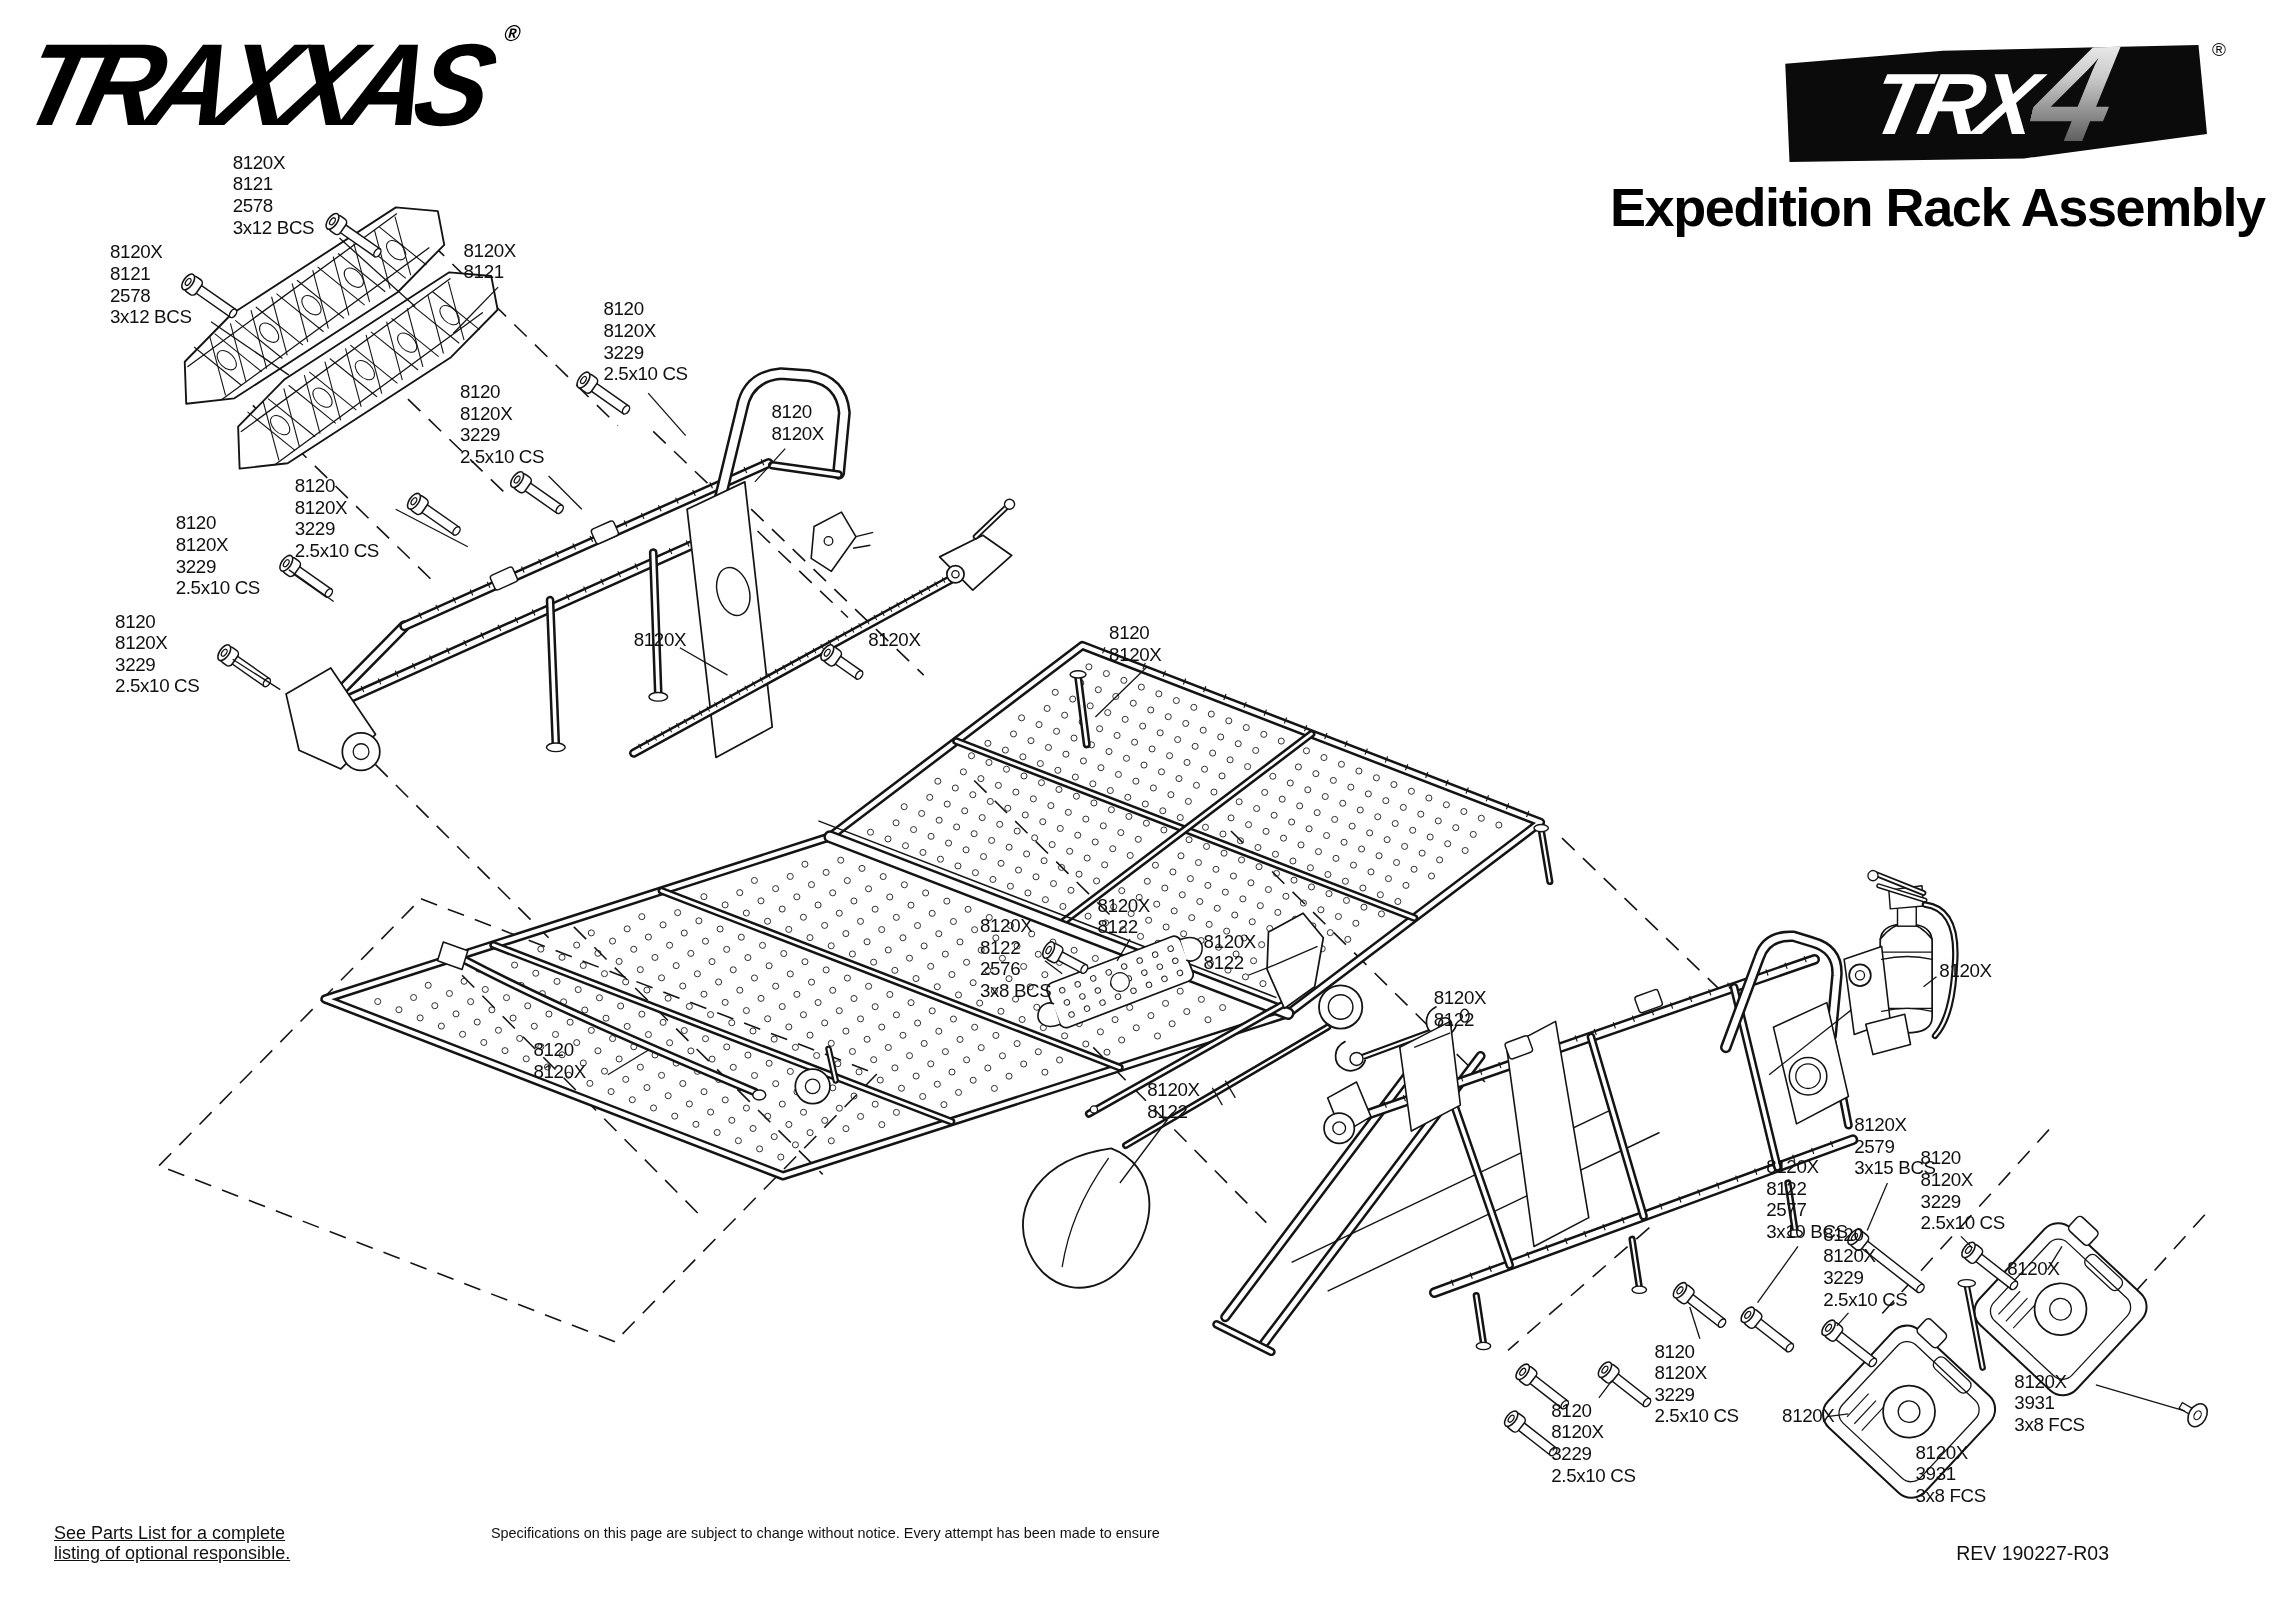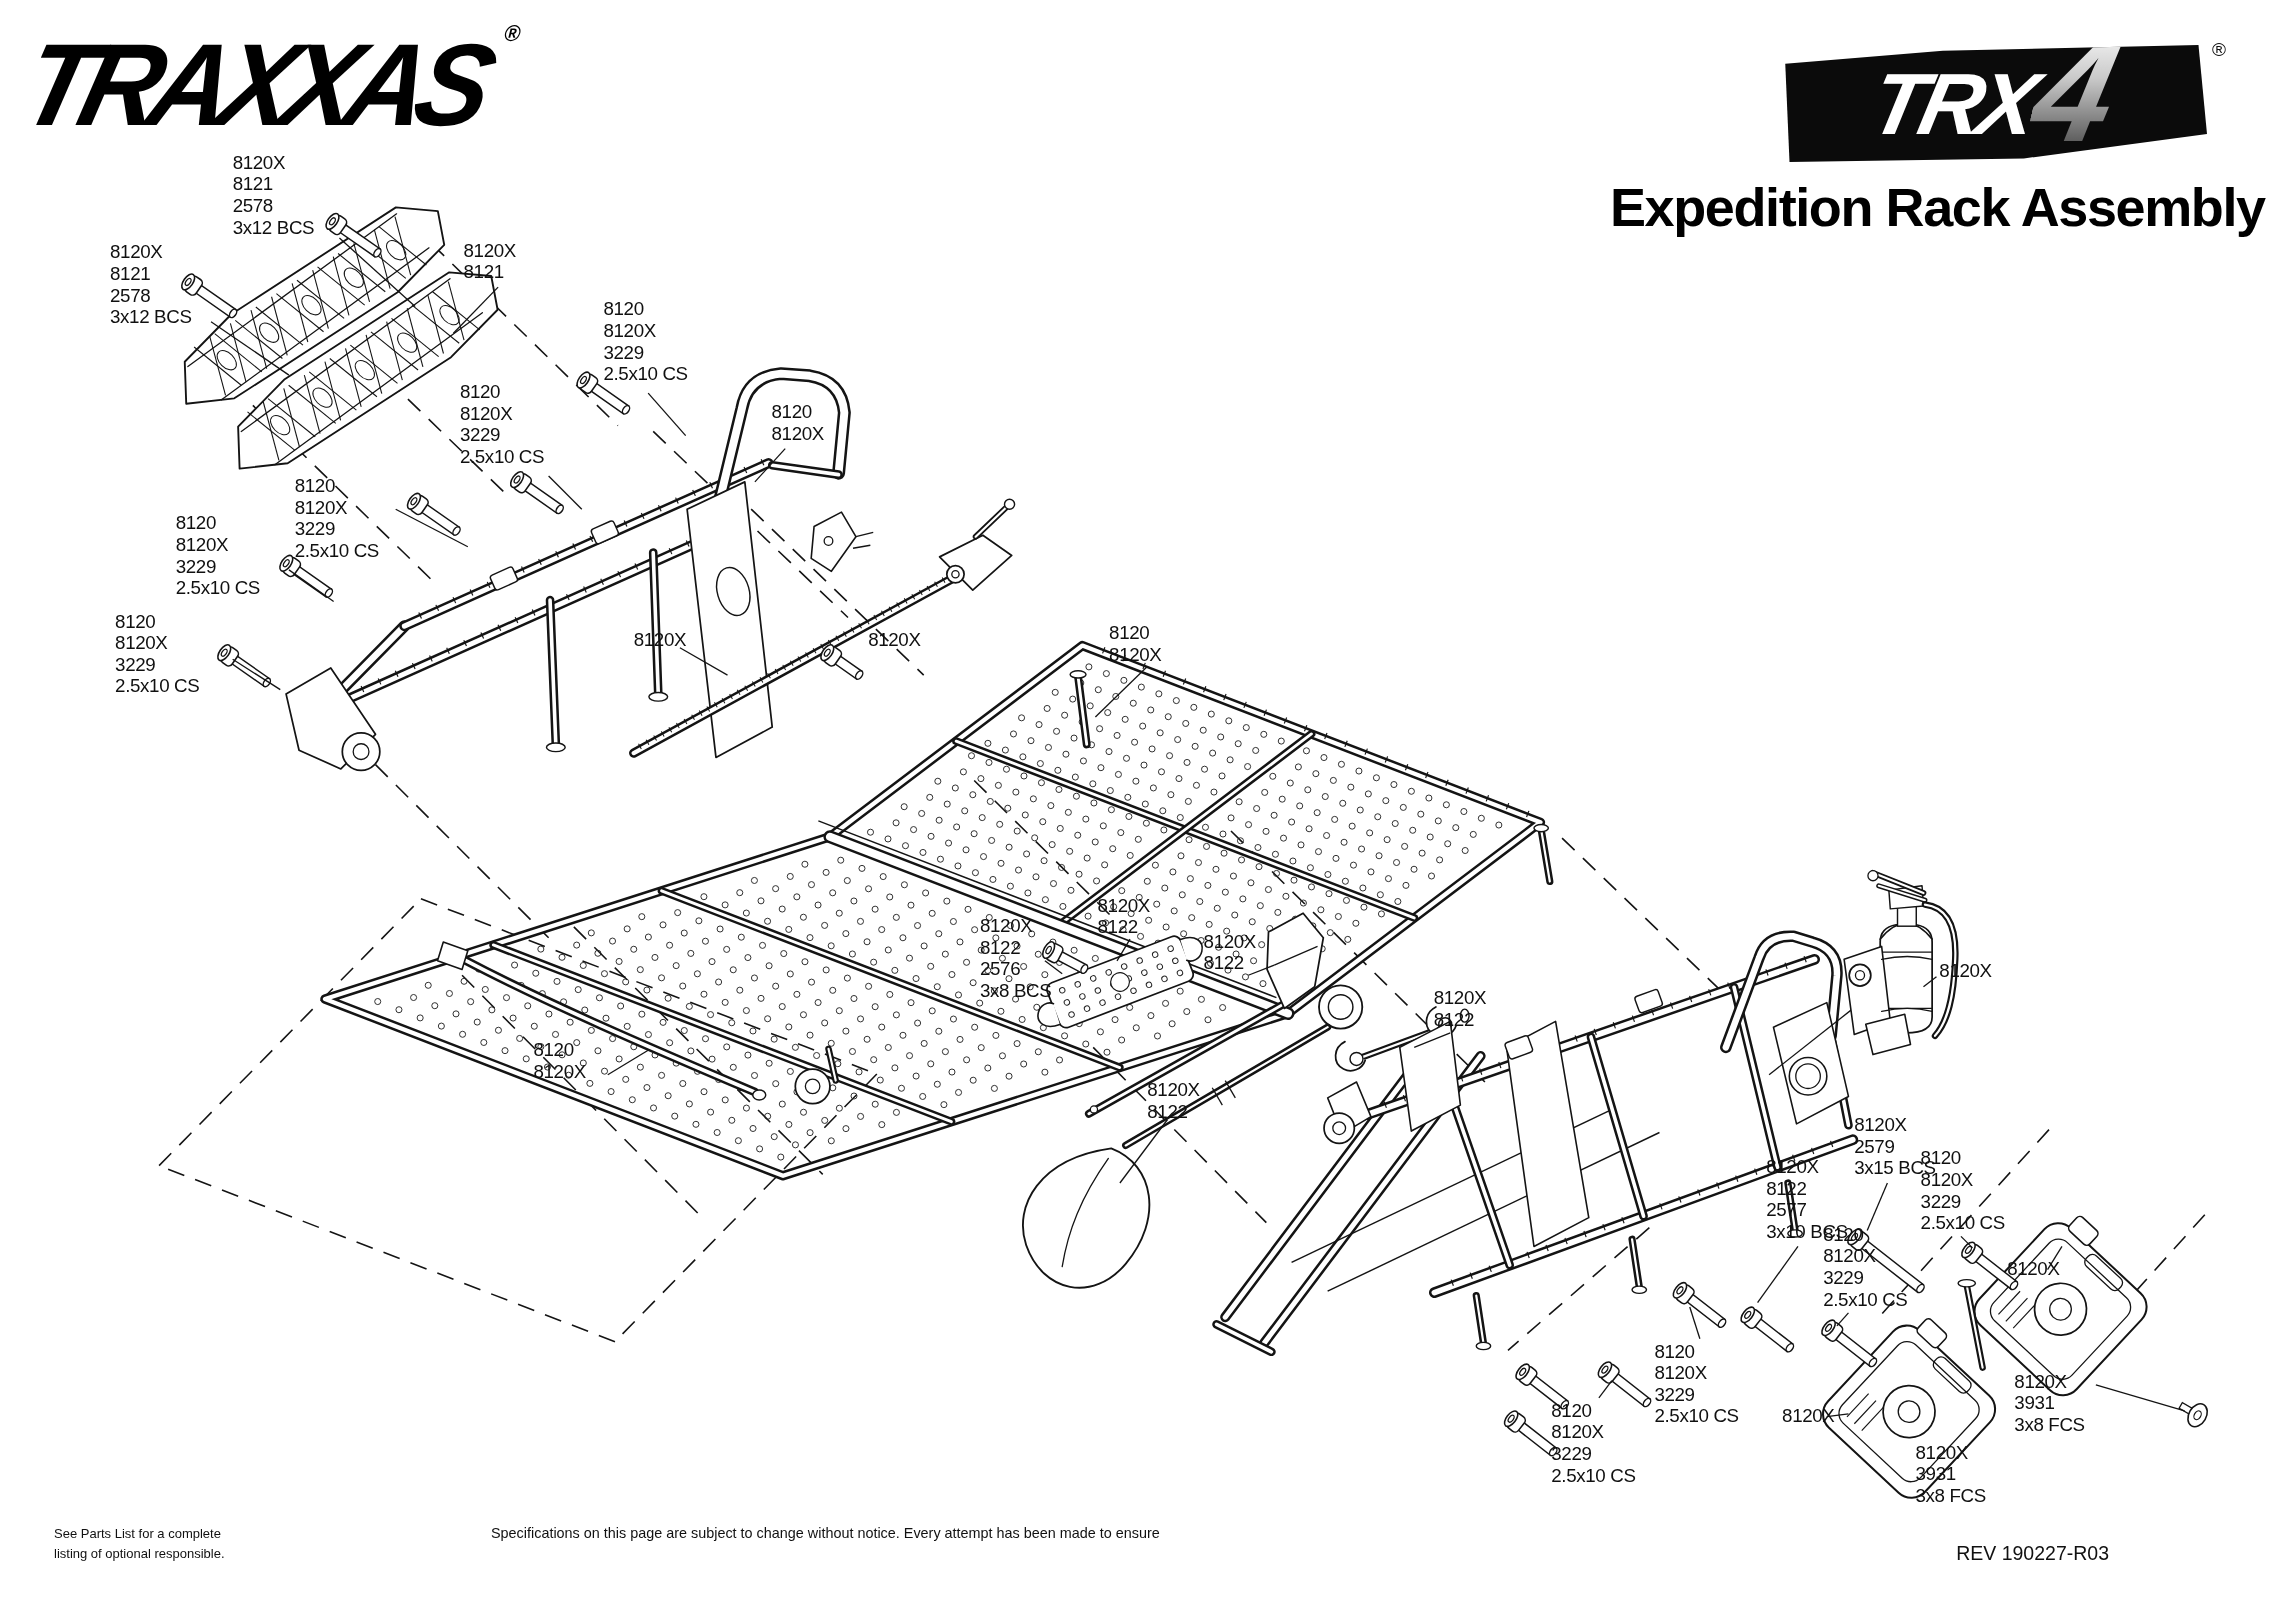--- a/index.html
+++ b/index.html
@@ -19,21 +19,21 @@
     display:flex;align-items:center;justify-content:center;}
   .trx4-banner .trx{color:#fff;font:italic 900 87px/1 "Liberation Sans",sans-serif;
     letter-spacing:-5px;transform:skewX(-12deg);}
   .trx4-banner .four{font:italic 900 141px/1 "Liberation Sans",sans-serif;margin:-21.6px 0 0 4.3px;
     background:linear-gradient(180deg,#ffffff 0%,#c9c9c9 40%,#3a3a3a 100%);
     -webkit-background-clip:text;background-clip:text;color:transparent;transform:skewX(-12deg);}
   .trx4-wrap .model-reg{position:absolute;right:-19px;top:-5.8px;font-size:19px;color:#111;}
   .assembly-title{position:absolute;left:1610px;top:176px;width:623px;text-align:center;
     font-weight:900;font-size:54px;letter-spacing:-1.4px;color:#000;white-space:nowrap;}
   
-  .foot-left{position:absolute;left:54px;top:1524px;font-size:13px;line-height:19.5px;}
+  .foot-left{position:absolute;left:54px;top:1524px;font-size:18px;line-height:19.5px;text-decoration:underline;}
   .foot-center{position:absolute;left:491px;top:1524px;width:909px;text-align:left;
     font-size:14.4px;line-height:19.5px;}
   .foot-rev{position:absolute;left:1893px;top:1542px;width:216px;text-align:right;font-size:19.5px;}
 </style>
 </head>
 <body>
 
 <div class="page">
 
   <div class="traxxas-logo">

